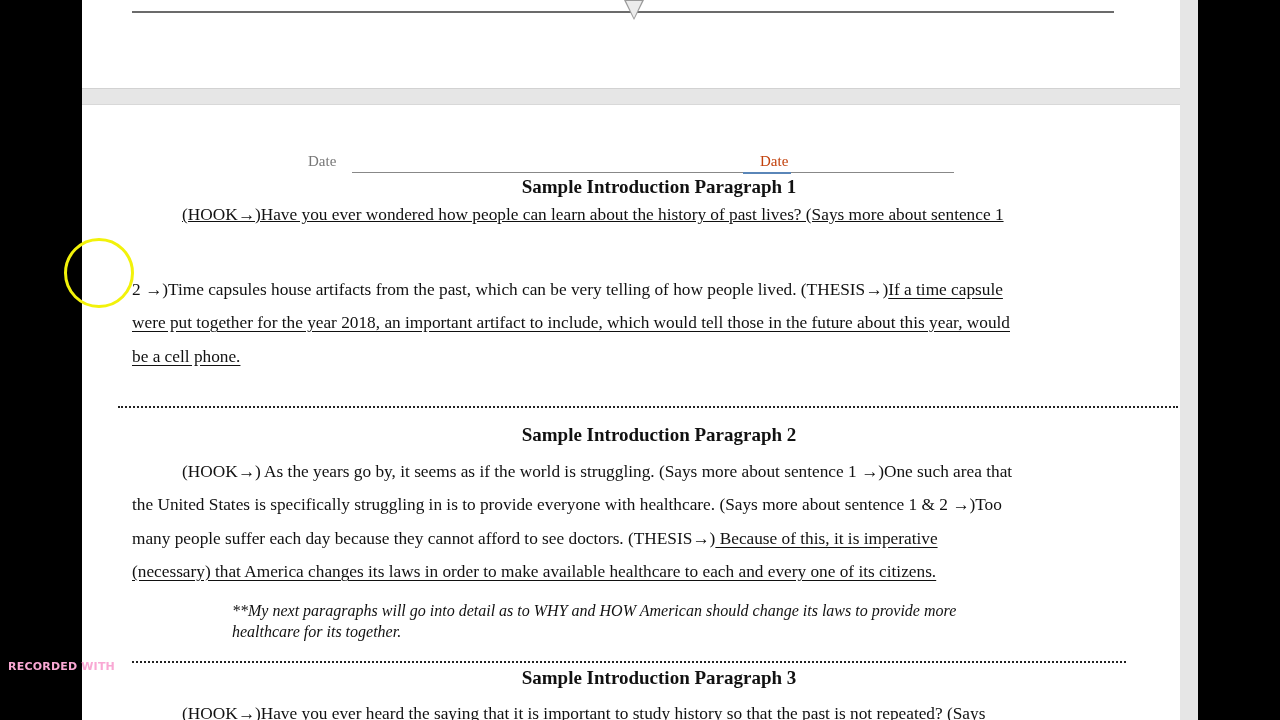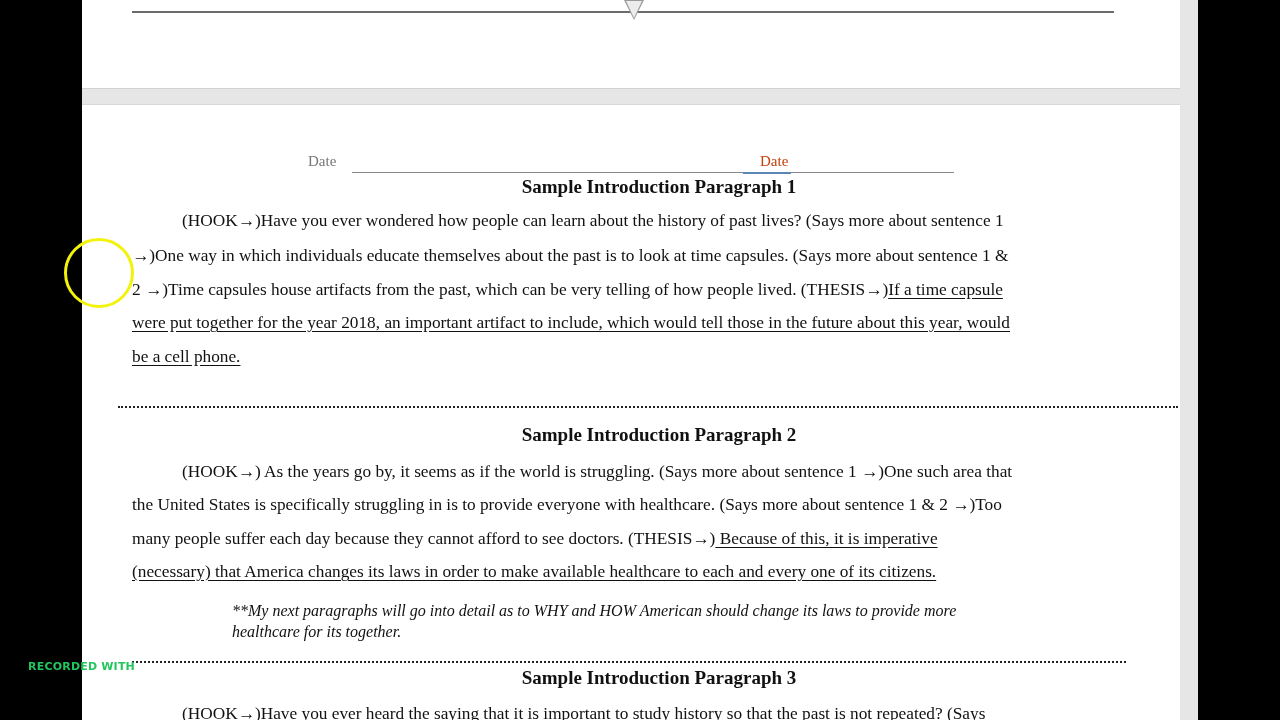--- a/index.html
+++ b/index.html
@@ -20,21 +20,21 @@
   .date-ul{position:absolute;top:67px;left:661px;width:48px;height:2px;background:#5a86b8;}
 
   .title{font-weight:bold;font-size:19px;left:0;width:1098px;text-align:center;padding-left:28px;}
   .line{left:50px;}
   .u{text-decoration:underline;text-underline-offset:3px;}
   .note{font-style:italic;font-size:16px;}
   .blue-ul{text-decoration:underline;text-decoration-color:#4a78b0;text-underline-offset:3px;}
   .dotted{position:absolute;height:0;border-top:2.5px dotted #222;}
 
   .cursor-ring{position:absolute;left:64px;top:238px;width:70px;height:70px;border:3px solid #f2f20a;border-radius:50%;box-sizing:border-box;}
-  .watermark{position:absolute;left:28px;top:660px;color:#22c55e;font-family:"DejaVu Sans","Liberation Sans",sans-serif;font-weight:bold;}
+  .watermark{position:absolute;left:8px;top:660px;color:#f9a8d4;font-family:"DejaVu Sans","Liberation Sans",sans-serif;font-weight:bold;}
   .wm-small{font-size:11px;letter-spacing:0.2px;}
   .wm-big{font-size:17px;display:flex;align-items:center;gap:4px;margin-top:4px;letter-spacing:0.5px;}
   .wm-logo{width:28px;height:28px;border-radius:50%;background:#fff;border:3px solid #8aa6c0;box-sizing:border-box;display:flex;align-items:center;justify-content:center;}
   .wm-dot{width:13px;height:13px;border-radius:50%;background:#2f8fe0;}
 </style>
 </head>
 <body>
 
 <div class="viewport">
 
@@ -45,22 +45,21 @@
       </div>
   </div>
 
   <div class="page page-main">
     <span class="abs name-row">Date</span>
     <div class="name-line"></div>
     <div class="date-ul"></div>
     <span class="date-label">Date</span>
 
     <div class="abs title" style="top:71px;">Sample Introduction Paragraph 1</div>
-    <div class="abs line" style="top:106px;left:100px;">(HOOK→)Have you ever wondered how people can learn about the history of past lives?  (Says more about sentence 1</div>
-    <div class="abs line" style="top:141px;">→)One way in which individuals educate themselves about the past is to look at time capsules.  (Says more about sentence 1 &amp;</div>
+    <div class="abs line" style="top:100px;left:100px;text-decoration:underline;">(HOOK→)Have you ever wondered how people can learn about the history of past lives?  (Says more about sentence 1</div>
     <div class="abs line" style="top:175px;">
       <span>2 →)Time capsules house artifacts from the past, which can be very telling of how people lived.  (THESIS→)</span><span class="u">If a time capsule</span>
     </div>
     <div class="abs line u" style="top:208px;">were put together for the year 2018, an important artifact to include, which would tell those in the future about this year, would</div>
     <div class="abs line u" style="top:242px;">be a cell phone.</div>
     <div class="dotted" style="top:301px;left:36px;width:1060px;"></div>
 
     <div class="abs title" style="top:319px;text-align:center;">Sample Introduction Paragraph 2</div>
     <div class="abs line" style="top:357px;left:100px;">(HOOK→) As the years go by, it seems as if the world is struggling.  (Says more about sentence 1 →)One such area that</div>
     <div class="abs line" style="top:390px;">the United States is specifically struggling in is to provide everyone with healthcare.  (Says more about sentence 1 &amp; 2 →)Too</div>

